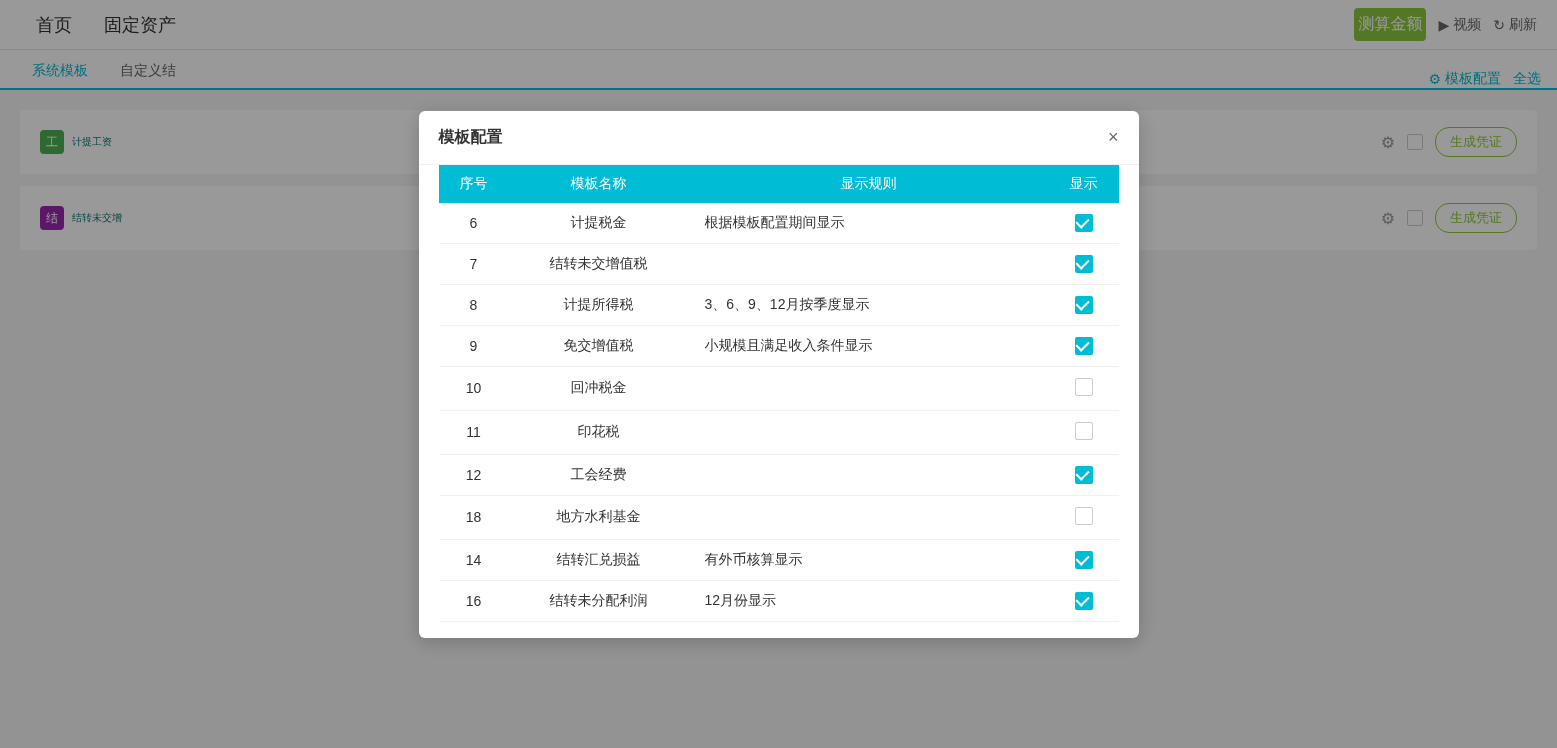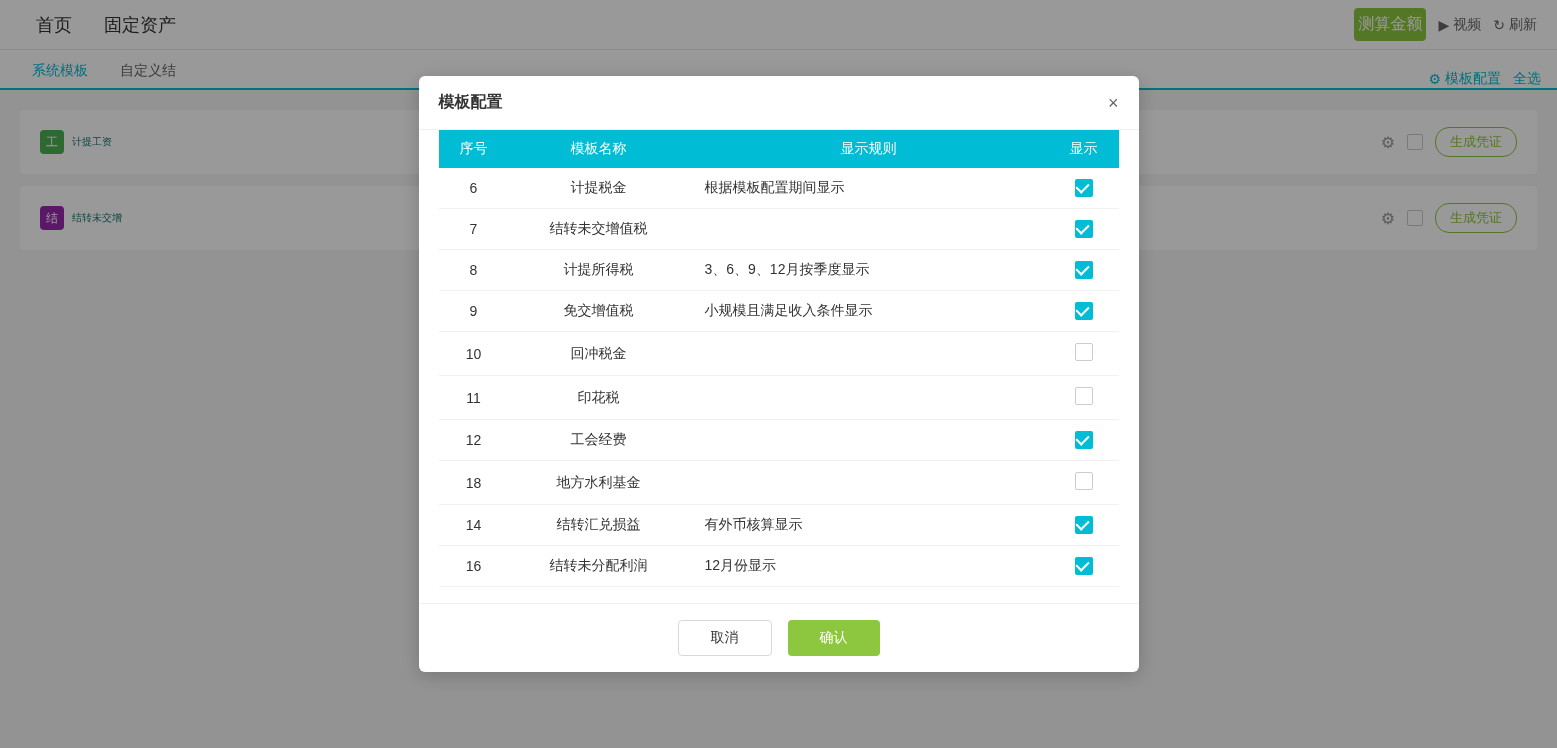--- a/index.html
+++ b/index.html
@@ -454,18 +454,14 @@
             <tr>
               <td>16</td>
               <td>结转未分配利润</td>
               <td>12月份显示</td>
               <td style="text-align: center;"><div class="cb-checked" style="margin: 0px auto;"></div></td>
             </tr>
           </tbody>
       </table>
     </div>
 
-    <div class="modal-footer">
-      <button class="btn-cancel">取消</button>
-      <button class="btn-confirm">确认</button>
-    </div>
   </div>
 </div>
 
 </body></html>

